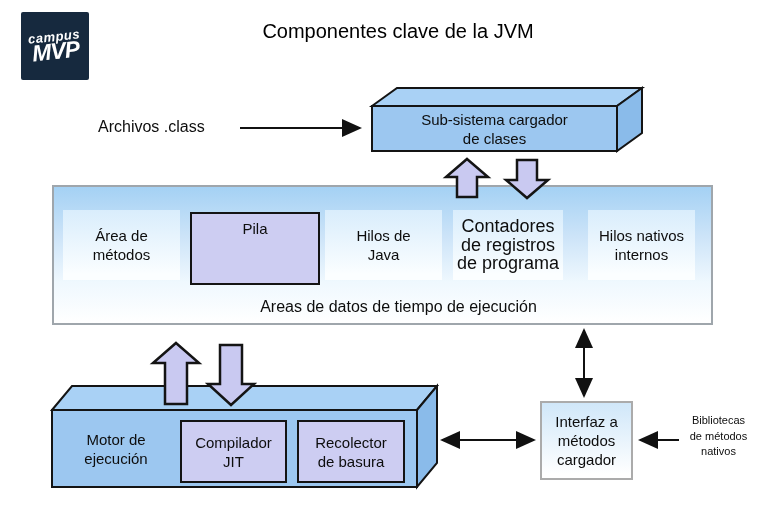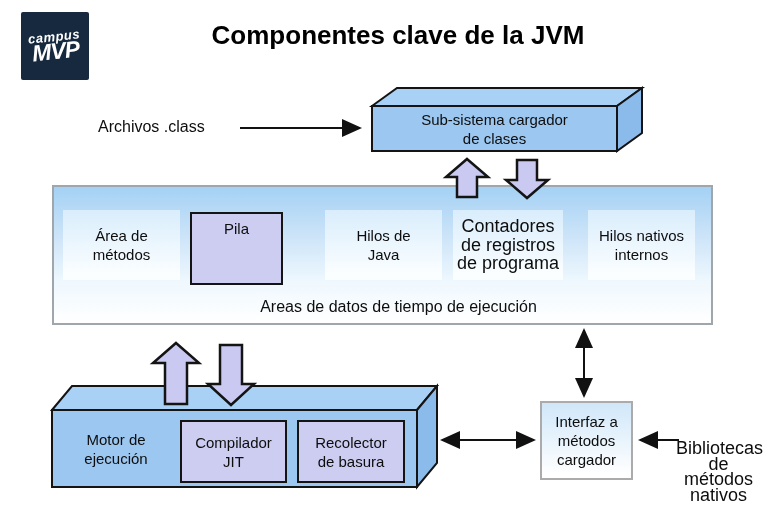--- a/index.html
+++ b/index.html
@@ -10,39 +10,39 @@
   .ctr{display:flex;align-items:center;justify-content:center;text-align:center;}
 
   
   .logo{left:21px;top:12px;width:68px;height:68px;background:#16293E;border-radius:2px;
         display:flex;flex-direction:column;align-items:center;justify-content:center;color:#fff;}
   .logo-inner{transform:rotate(-6deg);font-style:italic;font-weight:700;line-height:1;text-align:center;}
   .logo-top{font-size:13px;letter-spacing:0.5px;}
   .logo-bottom{font-size:23px;margin-top:-3px;letter-spacing:-1px;}
 
   
-  .title{left:28px;right:0;top:20px;text-align:center;font-size:26px;font-weight:700;color:#000;}
+  .title{left:28px;right:0;top:20px;text-align:center;font-size:20px;font-weight:400;color:#000;}
 
   
   .container{left:52px;top:185px;width:661px;height:140px;box-sizing:border-box;
              border:2px solid #9FA6AC;
              background:linear-gradient(180deg,#A4D1F4 0%,#CBE3F8 35%,#EFF8FE 70%,#FFFFFF 100%);
              z-index:1;}
   .softbox{background:linear-gradient(180deg,#D9EDFC 0%,#FBFEFF 92%);z-index:1;}
   .lavbox{background:#CDCDF2;border:2.5px solid #141414;box-sizing:border-box;z-index:3;}
   .lbl{font-size:15px;line-height:19px;}
   .caption{left:52px;top:298px;width:661px;text-align:center;font-size:16px;z-index:1;padding-left:16px;}
 
   
   .iface{left:540px;top:401px;width:93px;height:79px;box-sizing:border-box;border:2px solid #ABABAB;
          background:linear-gradient(180deg,#D0E7F9 0%,#FFFFFF 95%);z-index:3;}
 
   .txt-overlay{z-index:3;}
   svg.layer{left:0;top:0;z-index:2;pointer-events:none;}
-  .small{font-size:18px;line-height:15.5px;margin-top:28px;}
+  .small{font-size:11px;line-height:15.5px;}
 </style>
 </head>
 <body>
 
 <div class="canvas">
 
   <div class="abs logo">
     <div class="logo-inner">
       <div class="logo-top">campus</div>
       <div class="logo-bottom">MVP</div>
@@ -54,21 +54,21 @@
   <div class="abs container"></div>
   <div class="abs softbox ctr lbl pre" style="left:63px;top:210px;width:117px;height:70px;">Área de
 métodos</div>
   <div class="abs softbox ctr lbl pre" style="left:325px;top:210px;width:117px;height:70px;">Hilos de
 Java</div>
   <div class="abs softbox ctr lbl pre" style="left:453px;top:210px;width:110px;height:70px;font-size:18px;line-height:18.5px;">Contadores
 de registros
 de programa</div>
   <div class="abs softbox ctr lbl pre" style="left:588px;top:210px;width:107px;height:70px;">Hilos nativos
 internos</div>
-  <div class="abs lavbox lbl pre" style="left:190px;top:212px;width:93px;height:73px;text-align:center;padding-top:5px;">Pila</div>
+  <div class="abs lavbox lbl pre" style="left:190px;top:212px;width:130px;height:73px;text-align:center;padding-top:5px;">Pila</div>
   <div class="abs caption">Areas de datos de tiempo de ejecución</div>
 
   <svg class="abs layer" width="768" height="518" viewBox="0 0 768 518">
     <defs>
       <marker id="ah" markerWidth="11" markerHeight="10" refX="9" refY="4.5" orient="auto-start-reverse">
         <path d="M0,0 L10,4.5 L0,9 Z" fill="#111"></path>
       </marker>
     </defs>
 
     <line x1="240" y1="128" x2="360" y2="128" stroke="#111" stroke-width="2" marker-end="url(#ah)"></line>

